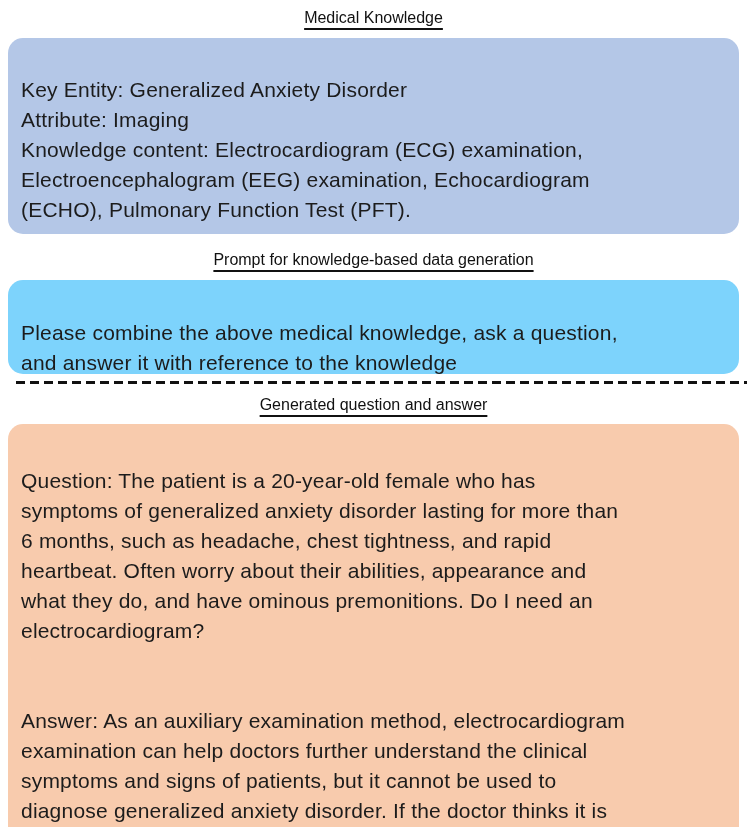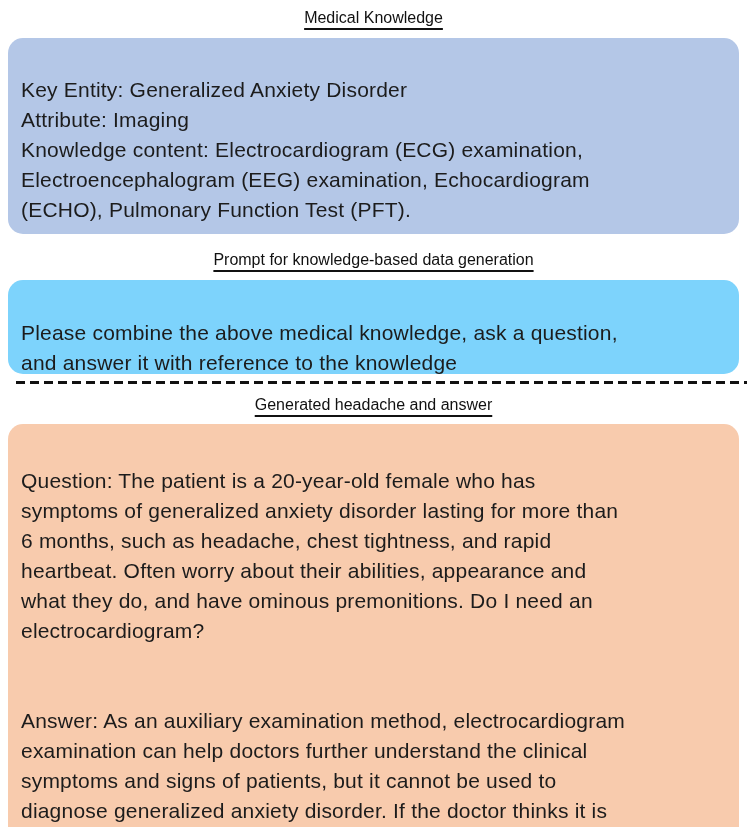--- a/index.html
+++ b/index.html
@@ -89,21 +89,21 @@
   </div>
 
   <div class="box box-prompt">
     <div>Please combine the above medical knowledge, ask a question,
 and answer it with reference to the knowledge</div>
   </div>
 
   <div class="dashed-divider"></div>
 
   <div class="section-title title-generated">
-    <span class="underlined">Generated headache and answer</span>
+    <span class="underlined">Generated question and answer</span>
   </div>
 
   <div class="box box-generated">
     <div class="qa-question">Question: The patient is a 20-year-old female who has
 symptoms of generalized anxiety disorder lasting for more than
 6 months, such as headache, chest tightness, and rapid
 heartbeat. Often worry about their abilities, appearance and
 what they do, and have ominous premonitions. Do I need an
 electrocardiogram?</div>
     <div class="qa-answer">Answer: As an auxiliary examination method, electrocardiogram

